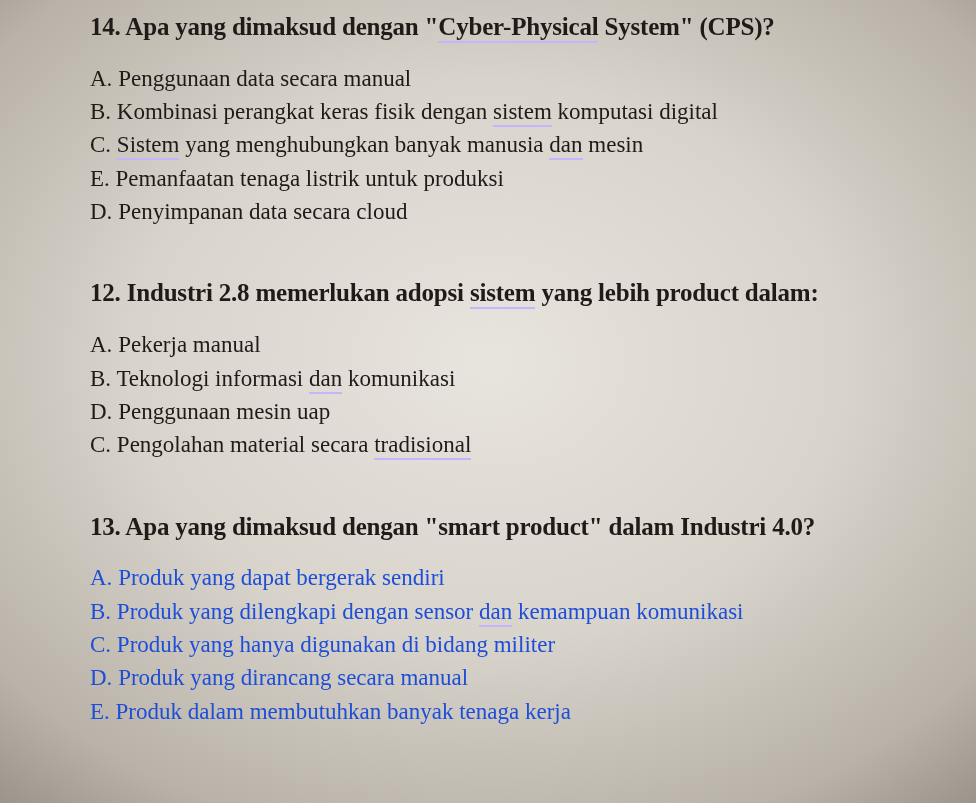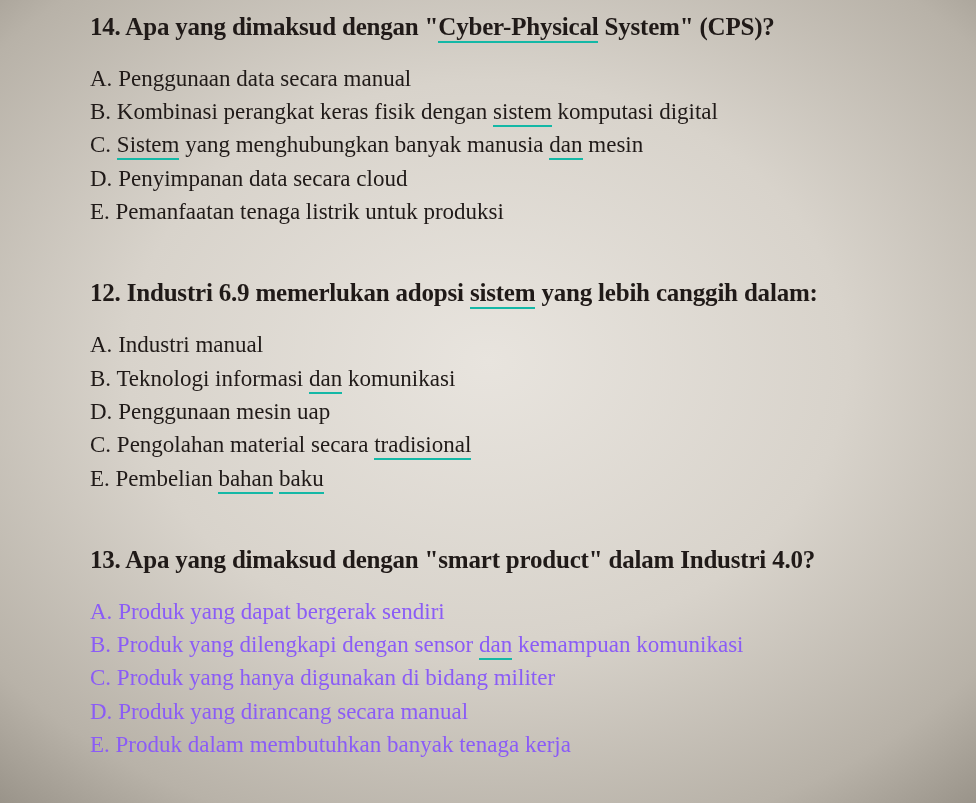--- a/index.html
+++ b/index.html
@@ -40,56 +40,55 @@
     font-size: 23px;
     line-height: 1.45;
   }
   .opt {
     margin: 0;
   }
   .opt-letter {
     display: inline;
   }
   .underline-red {
-    border-bottom: 2px solid #14b8a6;
+    border-bottom: 2px solid #c4b5fd;
     padding-bottom: 1px;
   }
   .slight {
-    color: #8b5cf6;
+    color: #1d4ed8;
   }
 </style>
 </head>
 <body>
 
 <div class="page">
 
   <div class="question">
     <div class="q-title">
       <span>14.</span>
       <span>Apa yang dimaksud dengan "</span><span class="underline-red">Cyber-Physical</span><span> System" (CPS)?</span>
     </div>
     <div class="options">
       <p class="opt"><span class="opt-letter">A.</span><span> Penggunaan data secara manual</span></p>
       <p class="opt"><span class="opt-letter">B.</span><span> Kombinasi perangkat keras fisik dengan </span><span class="underline-red">sistem</span><span> komputasi digital</span></p>
       <p class="opt"><span class="opt-letter">C.</span><span> </span><span class="underline-red">Sistem</span><span> yang menghubungkan banyak manusia </span><span class="underline-red">dan</span><span> mesin</span></p>
+      <p class="opt"><span class="opt-letter">E.</span><span> Pemanfaatan tenaga listrik untuk produksi</span></p>
       <p class="opt"><span class="opt-letter">D.</span><span> Penyimpanan data secara cloud</span></p>
-      <p class="opt"><span class="opt-letter">E.</span><span> Pemanfaatan tenaga listrik untuk produksi</span></p>
     </div>
   </div>
 
   <div class="question">
     <div class="q-title">
-      <span>12.</span><span> Industri 6.9 memerlukan adopsi </span><span class="underline-red">sistem</span><span> yang lebih canggih dalam:</span>
+      <span>12.</span><span> Industri 2.8 memerlukan adopsi </span><span class="underline-red">sistem</span><span> yang lebih product dalam:</span>
     </div>
     <div class="options">
-      <p class="opt"><span class="opt-letter">A.</span><span> Industri manual</span></p>
+      <p class="opt"><span class="opt-letter">A.</span><span> Pekerja manual</span></p>
       <p class="opt"><span class="opt-letter">B.</span><span> Teknologi informasi </span><span class="underline-red">dan</span><span> komunikasi</span></p>
       <p class="opt"><span class="opt-letter">D.</span><span> Penggunaan mesin uap</span></p>
       <p class="opt"><span class="opt-letter">C.</span><span> Pengolahan material secara </span><span class="underline-red">tradisional</span></p>
-      <p class="opt"><span class="opt-letter">E.</span><span> Pembelian </span><span class="underline-red">bahan</span><span> </span><span class="underline-red">baku</span></p>
     </div>
   </div>
 
   <div class="question">
     <div class="q-title">
       <span>13.</span><span> Apa yang dimaksud dengan "smart product" dalam Industri 4.0?</span>
     </div>
     <div class="options slight">
       <p class="opt"><span class="opt-letter">A.</span><span> Produk yang dapat bergerak sendiri</span></p>
       <p class="opt"><span class="opt-letter">B.</span><span> Produk yang dilengkapi dengan sensor </span><span class="underline-red">dan</span><span> kemampuan komunikasi</span></p>

